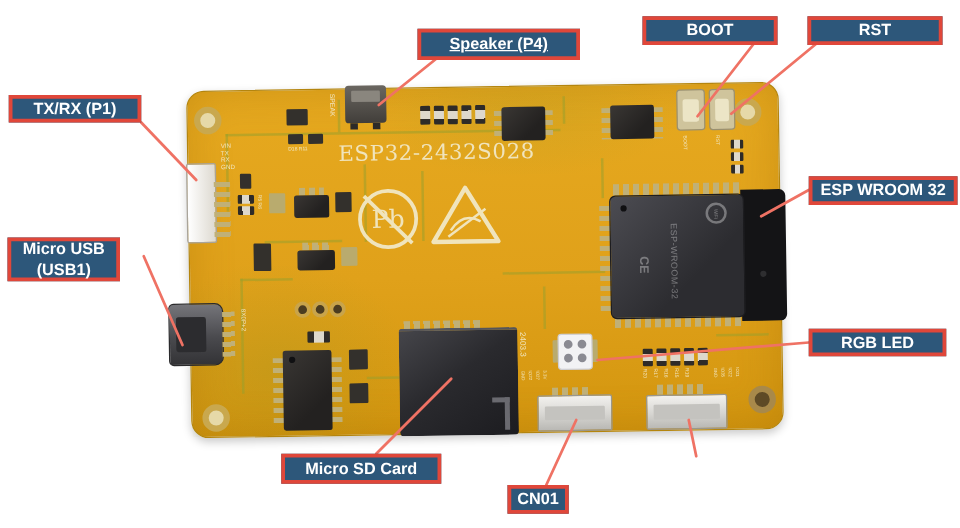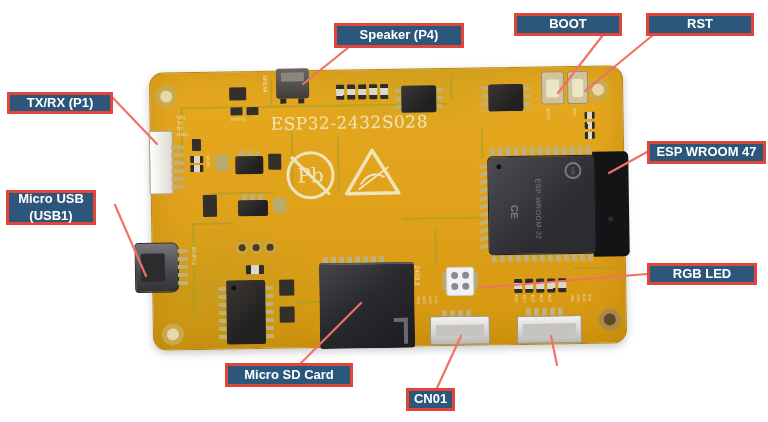--- a/index.html
+++ b/index.html
@@ -284,38 +284,38 @@
       <line x1="647" y1="152" x2="609" y2="173"></line>
       <line x1="113" y1="98" x2="157" y2="144"></line>
       <line x1="115" y1="205" x2="146" y2="276"></line>
       <line x1="647" y1="274" x2="478" y2="288"></line>
       <line x1="301" y1="363" x2="361" y2="303"></line>
       <line x1="437" y1="388" x2="461" y2="336"></line>
       <line x1="557" y1="365" x2="551" y2="336"></line>
     </g>
   </svg>
 
-  <div class="lbl" style="left:7px;top:92px;width:106px;height:22px;">
+  <div class="lbl" style="left:7px;top:76px;width:106px;height:22px;">
     <span>TX/RX (P1)</span>
   </div>
   <div class="lbl" style="left:6px;top:190px;width:90px;height:35px;">
     <span>Micro USB</span>
     <span>(USB1)</span>
   </div>
-  <div class="lbl" style="left:334px;top:23px;width:130px;height:25px;">
+  <div class="lbl" style="left:334px;top:23px;width:130px;height:25px;text-decoration:underline;">
     <span>Speaker (P4)</span>
   </div>
   <div class="lbl" style="left:514px;top:13px;width:108px;height:23px;">
     <span>BOOT</span>
   </div>
   <div class="lbl" style="left:646px;top:13px;width:108px;height:23px;">
     <span>RST</span>
   </div>
   <div class="lbl" style="left:647px;top:141px;width:119px;height:23px;">
-    <span>ESP WROOM 47</span>
+    <span>ESP WROOM 32</span>
   </div>
   <div class="lbl" style="left:225px;top:363px;width:128px;height:24px;">
     <span>Micro SD Card</span>
   </div>
   <div class="lbl" style="left:647px;top:263px;width:110px;height:22px;">
     <span>RGB LED</span>
   </div>
   <div class="lbl" style="left:406px;top:388px;width:49px;height:23px;">
     <span>CN01</span>
   </div>

